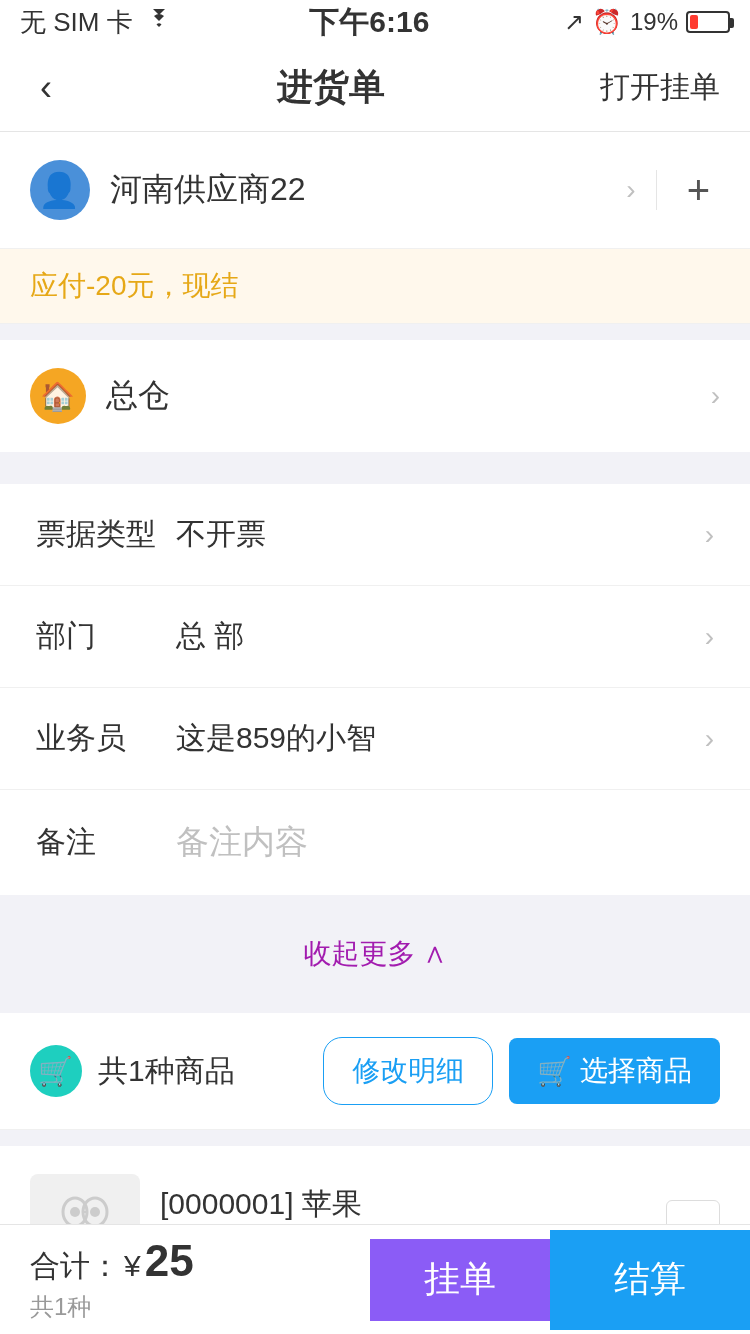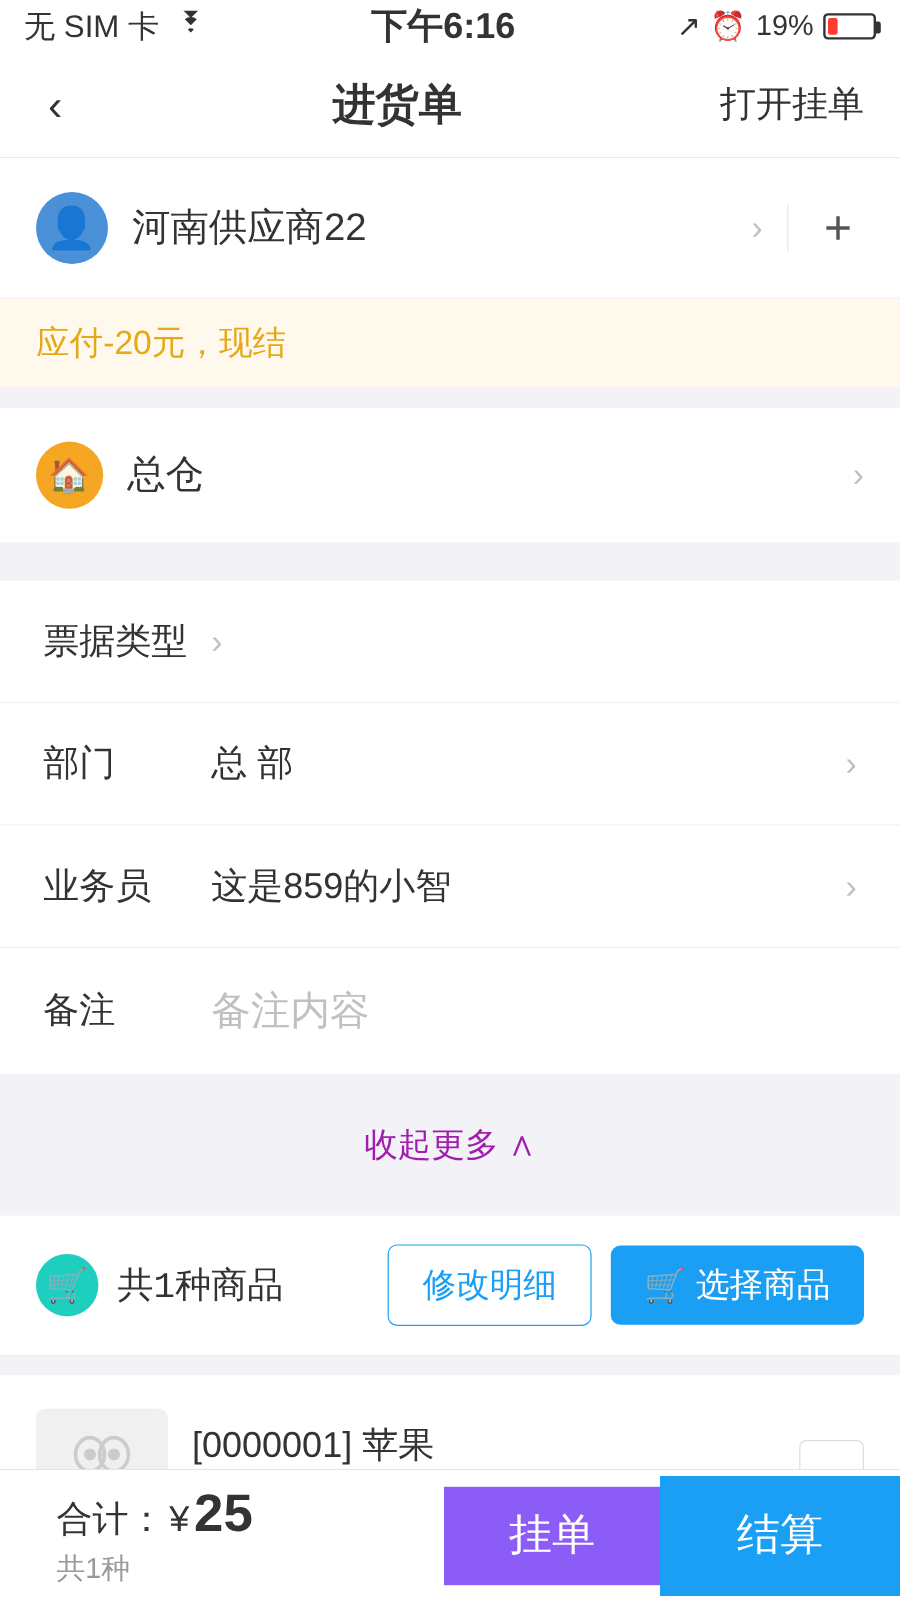--- a/index.html
+++ b/index.html
@@ -167,28 +167,27 @@
     .product-count-icon {
       width: 52px; height: 52px; border-radius: 50%;
       background: #1ecfbf;
       display: flex; align-items: center; justify-content: center;
       margin-right: 16px;
     }
     .product-count-label {
       flex: 1;
       font-size: 30px;
       color: #333;
-      font-family: Liberation Mono, monospace;
     }
     .btn-outline {
       border: 1.5px solid #1a9ff4;
       color: #1a9ff4;
       background: #fff;
       padding: 14px 28px;
-      border-radius: 8px;
+      border-radius: 19px;
       font-size: 28px;
       cursor: pointer;
       margin-right: 16px;
     }
     .btn-blue {
       background: #1a9ff4;
       color: #fff;
       border: none;
       padding: 14px 28px;
       border-radius: 8px;
@@ -238,21 +237,20 @@
     .footer {
       position: fixed;
       bottom: 0;
       left: 0;
       width: 750px;
       height: 110px;
       display: flex;
       align-items: center;
       background: #fff;
       border-top: 1px solid #e5e5e5;
-      padding-left: 17px;
     }
     .footer-total {
       flex: 1;
       padding: 0 30px;
     }
     .total-main {
       font-size: 30px;
       color: #333;
       display: flex;
       align-items: baseline;
@@ -351,20 +349,21 @@
       <span class="warehouse-name">总仓</span>
       <span class="chevron">›</span>
     </div>
   </div>
 
   <div style="height: 16px; background: #f2f2f7;"></div>
 
   <div class="card">
     <div class="form-row">
       <span class="form-label">票据类型</span>
+      <span class="form-value">不开票</span>
       <span class="chevron">›</span>
     </div>
     <div class="form-row">
       <span class="form-label">部门</span>
       <span class="form-value">总 部</span>
       <span class="chevron">›</span>
     </div>
     <div class="form-row">
       <span class="form-label">业务员</span>
       <span class="form-value">这是859的小智</span>

